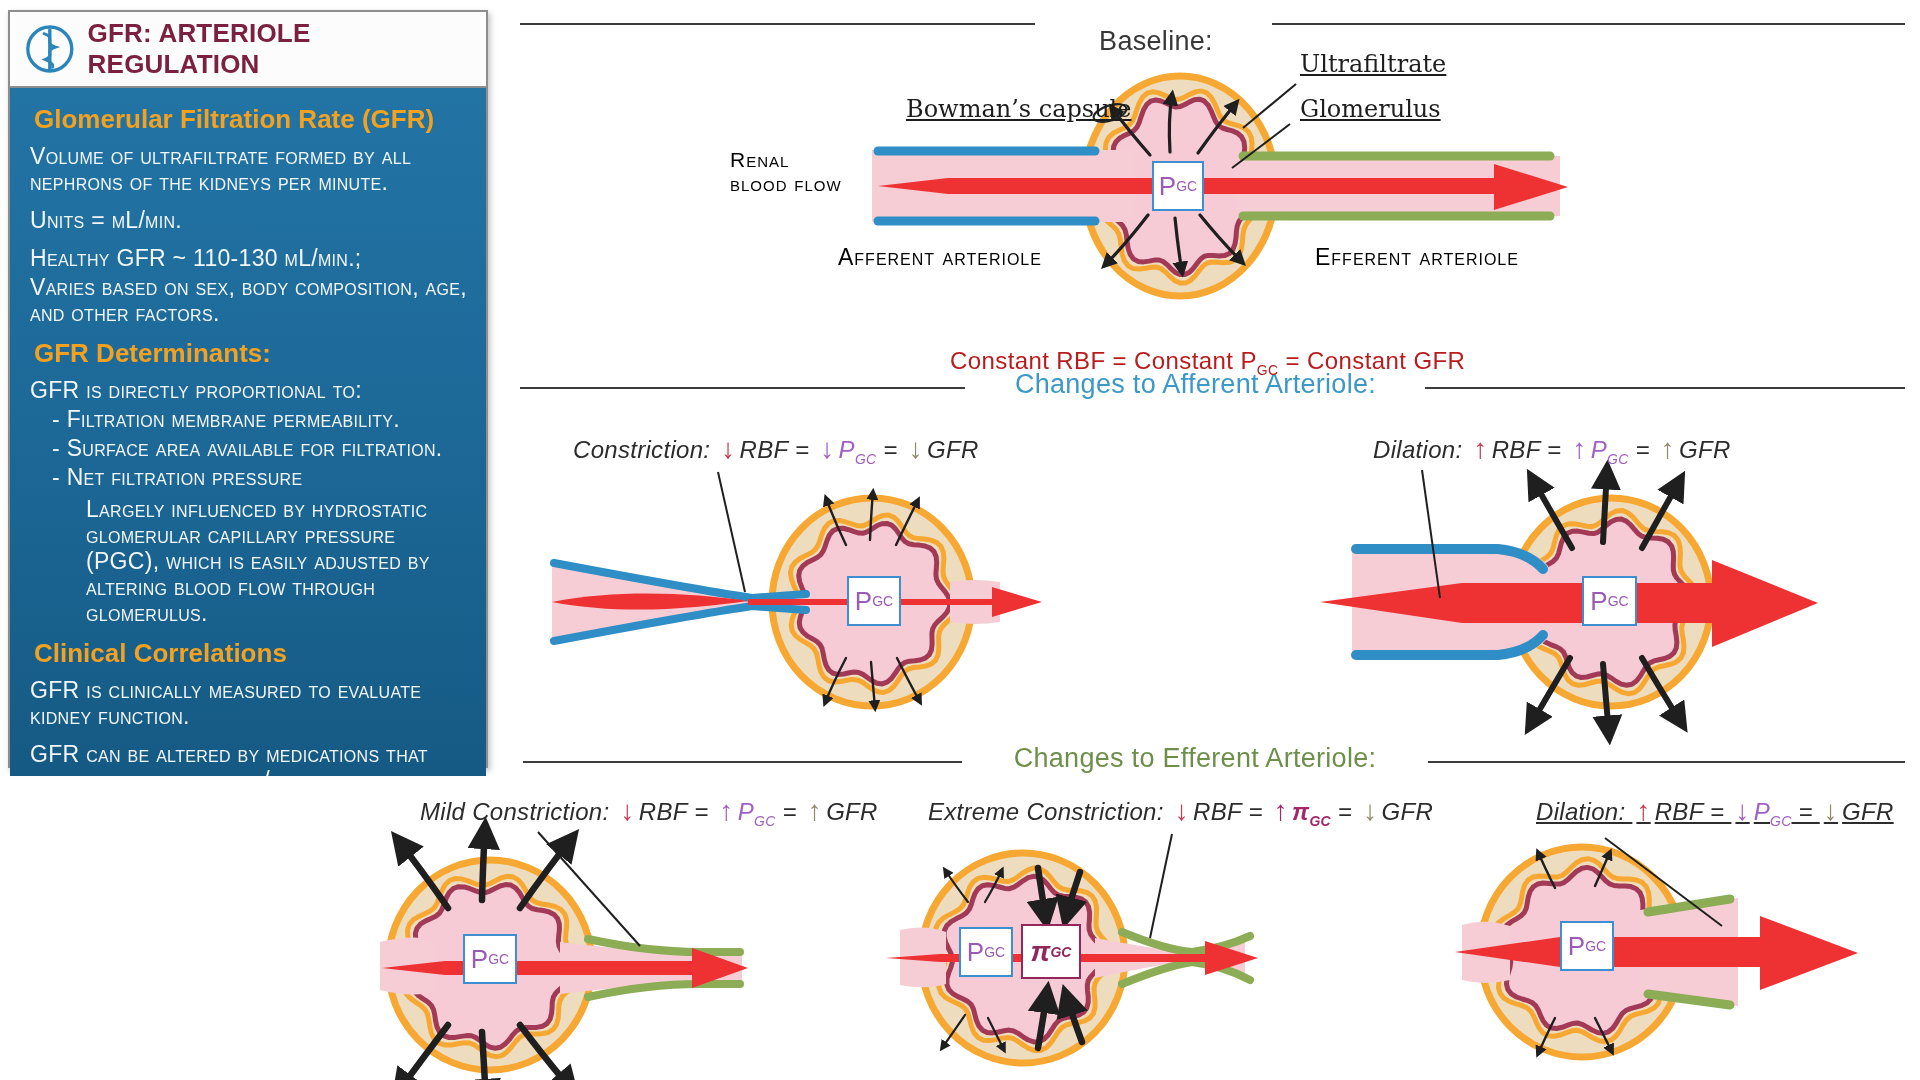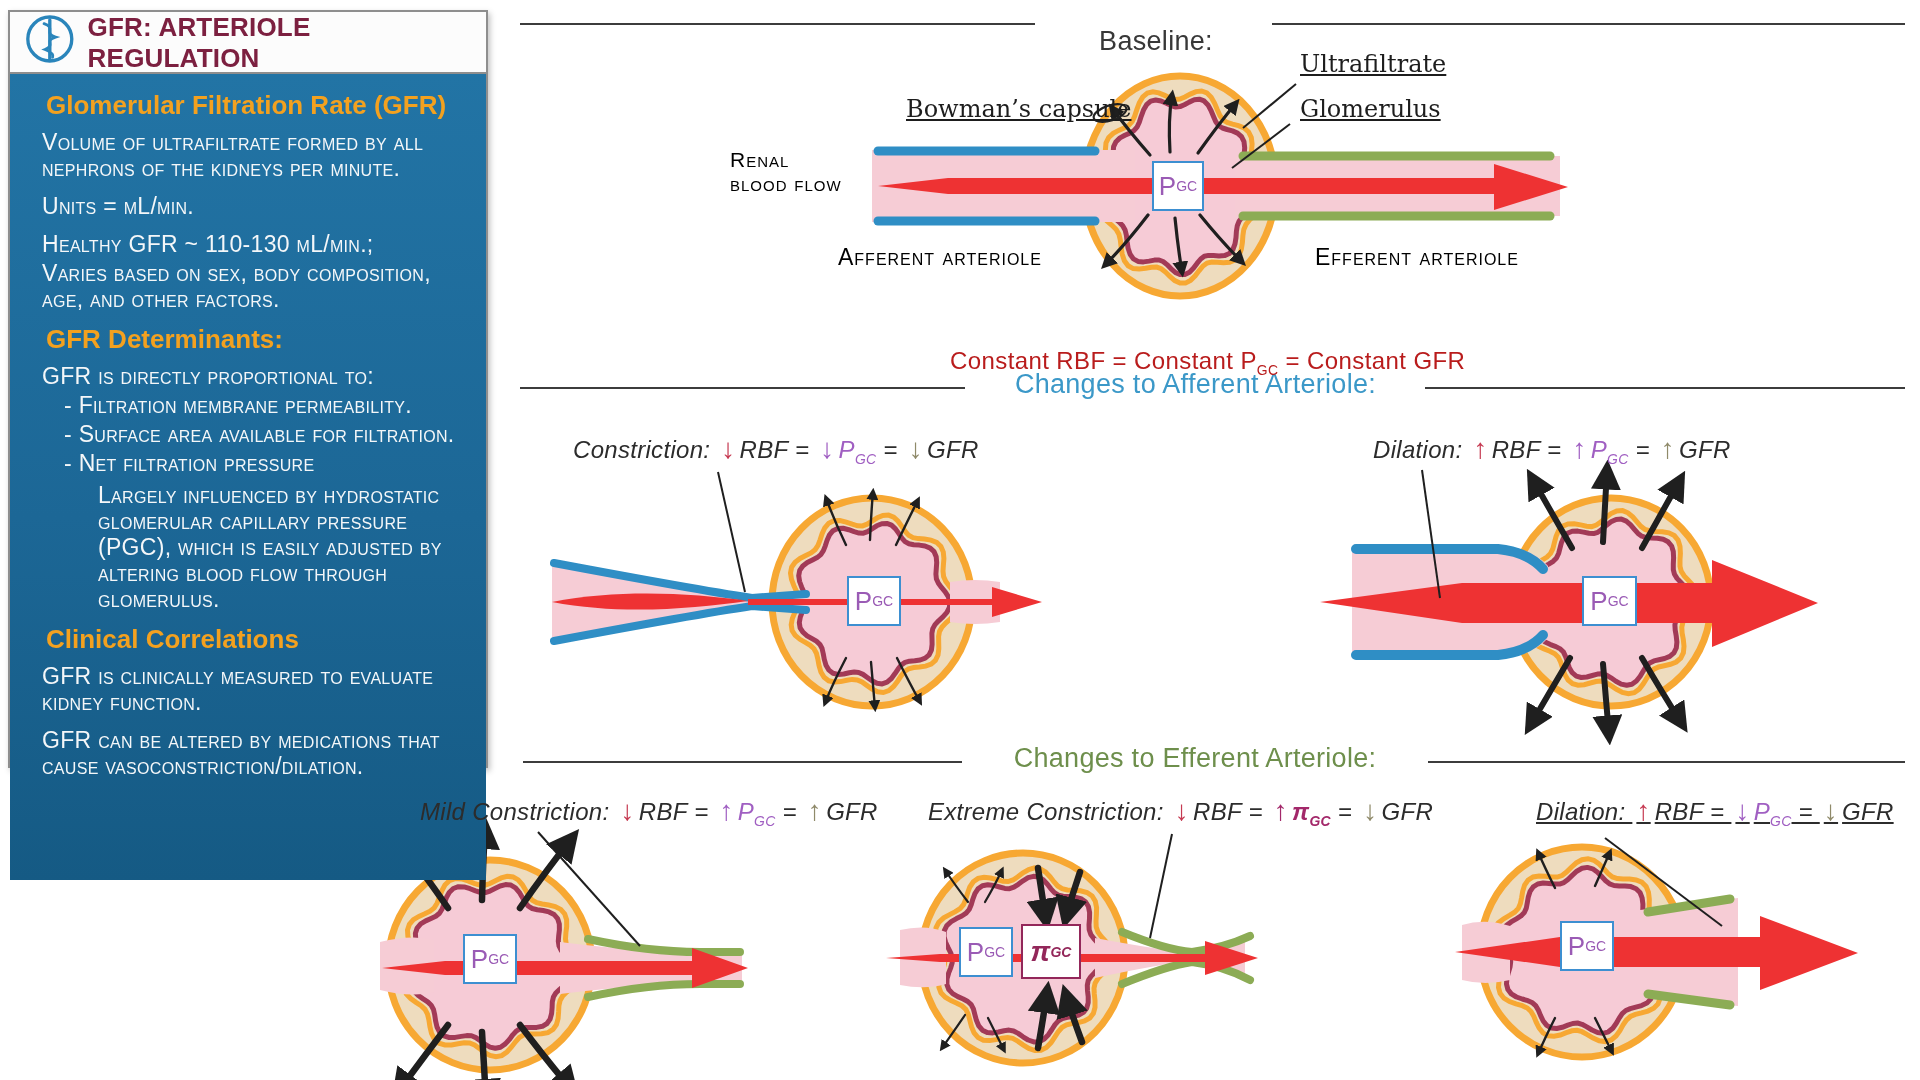--- a/index.html
+++ b/index.html
@@ -3,24 +3,24 @@
 <meta charset="utf-8">
 <style>
   * { margin:0; padding:0; box-sizing:border-box; }
   html,body { width:1920px; height:1080px; background:#ffffff; font-family:"Liberation Sans", sans-serif; }
   .stage { position:relative; width:1920px; height:1080px; overflow:hidden; }
   svg.canvas { position:absolute; left:0; top:0; }
 
   
   .panel { position:absolute; left:8px; top:10px; width:480px; height:758px;
            border:2px solid #8e8e8e; box-shadow:2px 3px 6px rgba(0,0,0,.25); background:#fff; }
-  .panel-header { height:62px; background:#fcfcfc; border-bottom:2px solid #8e8e8e;
-                  display:flex; align-items:flex-start; padding:0 14px; gap:12px; }
+  .panel-header { height:76px; background:#fcfcfc; border-bottom:2px solid #8e8e8e;
+                  display:flex; align-items:center; padding:0 14px; gap:12px; }
   .panel-title { color:#7c2040; font-weight:bold; font-size:26px; letter-spacing:.2px; }
-  .panel-body { height:806px; padding:12px 16px 10px 32px; color:#f4f7f9; overflow:hidden;
+  .panel-body { height:688px; padding:12px 16px 10px 20px; color:#f4f7f9; overflow:hidden;
                 background:linear-gradient(180deg,#2274a5 0%, #1c6796 55%, #155a84 100%); }
   .o-head { color:#f3a11f; font-weight:bold; font-size:26px; margin:4px 0 8px 4px; }
   .sc { font-variant:small-caps; font-size:23px; line-height:1.13; letter-spacing:.3px; margin-bottom:12px; }
   .sc.tight { margin-bottom:3px; }
   .bullets { margin:2px 0 6px 22px; }
   .indent { margin-left:56px; margin-top:4px; }
 
   
   .divline { position:absolute; height:0; border-top:2px solid #3c3c3c; }
   .sect-title { position:absolute; font-size:27px; font-weight:500; text-align:center; letter-spacing:.3px; white-space:nowrap; }

